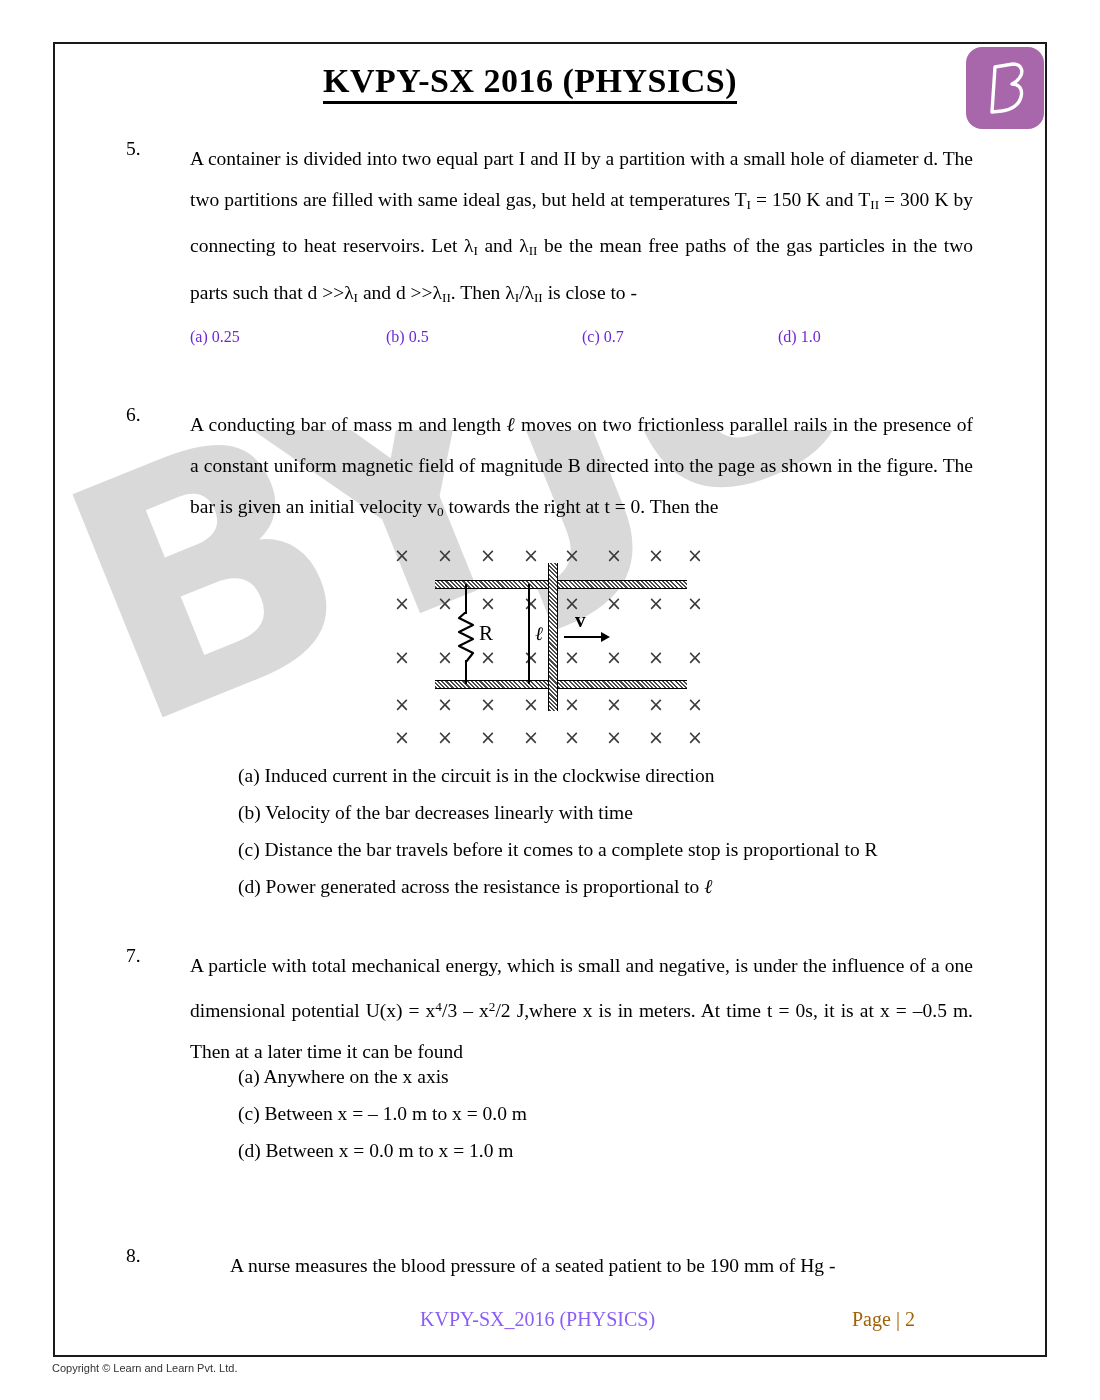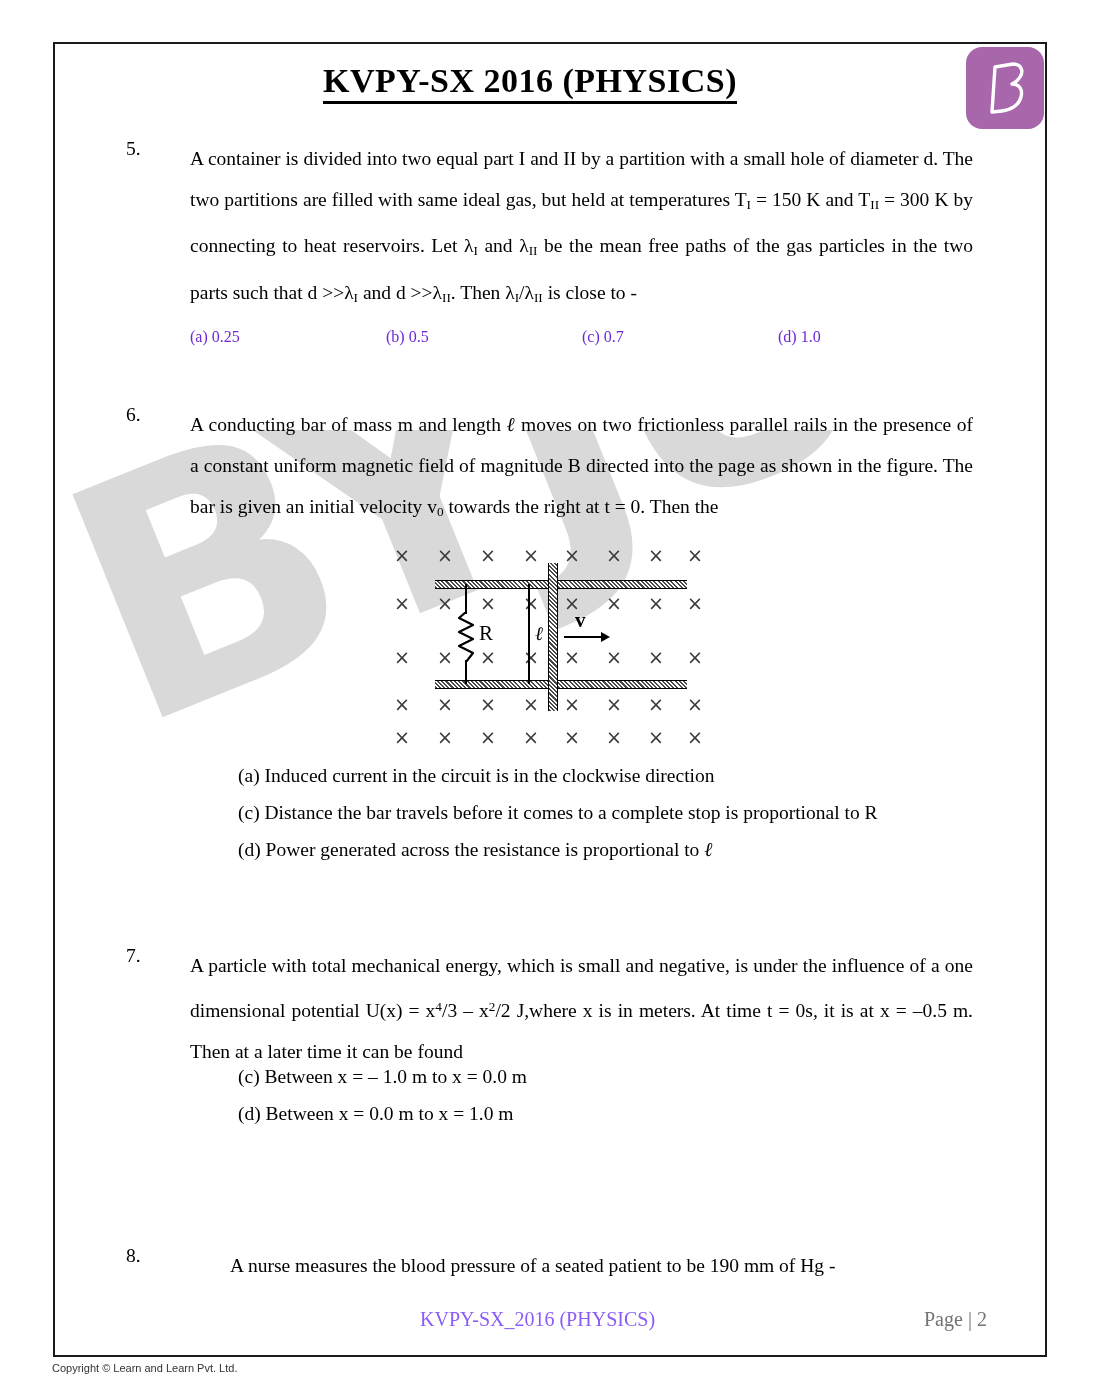--- a/index.html
+++ b/index.html
@@ -207,24 +207,24 @@
   
   #footer-left {
     position: absolute;
     left: 420px;
     top: 1308px;
     font-size: 20px;
     color: #8b5cf6;
   }
   #footer-right {
     position: absolute;
-    left: 924px;
+    left: 852px;
     top: 1308px;
     font-size: 20px;
-    color: #737373;
+    color: #a16207;
   }
   #copyright {
     position: absolute;
     left: 52px;
     top: 1362px;
     font-family: "Liberation Sans", "DejaVu Sans", sans-serif;
     font-size: 11px;
     color: #333;
   }
 </style>
@@ -329,30 +329,32 @@
 
     <div class="slider-bar" style="left:168px; top:25px; height:148px;"></div>
 
     <div class="fig-label" style="left:195px; top:72px; font-weight:600;">v</div>
     <div class="v-arrow-line" style="left:184px; top:98px; width:38px;"></div>
     <div class="v-arrow-head" style="left:221px; top:94px;"></div>
   </div>
 
   <div class="opt-stack" style="top:757px;">
     <div class="opt-line">(a) Induced current in the circuit is in the clockwise direction</div>
+    <div class="opt-line">(b) Velocity of the bar decreases linearly with time</div>
     <div class="opt-line">(c) Distance the bar travels before it comes to a complete stop is proportional to R</div>
     <div class="opt-line"><span>(d) Power generated across the resistance is proportional to </span><span class="ital">ℓ</span></div>
   </div>
 
   <div class="q-block" style="top:945px;">
     <div class="q-num">7.</div>
     <div class="q-body"><span>A particle with total mechanical energy, which is small and negative, is under the influence of a one dimensional potential U(x) = x</span><sup>4</sup><span>/3 – x</span><sup>2</sup><span>/2 J,where x is in meters. At time t = 0s, it is at x = –0.5 m. Then at a later time it can be found</span></div>
   </div>
 
   <div class="opt-stack" style="top:1058px;">
+    <div class="opt-line">(a) Anywhere on the x axis</div>
     <div class="opt-line">(c) Between x = – 1.0 m to x = 0.0 m</div>
     <div class="opt-line">(d) Between x = 0.0 m to x = 1.0 m</div>
   </div>
 
   <div class="q-block" style="top:1245px;">
     <div class="q-num">8.</div>
     <div class="q-body nojust">A nurse measures the blood pressure of a seated patient to be 190 mm of Hg -</div>
   </div>
 
   <div id="footer-left">KVPY-SX_2016 (PHYSICS)</div>

